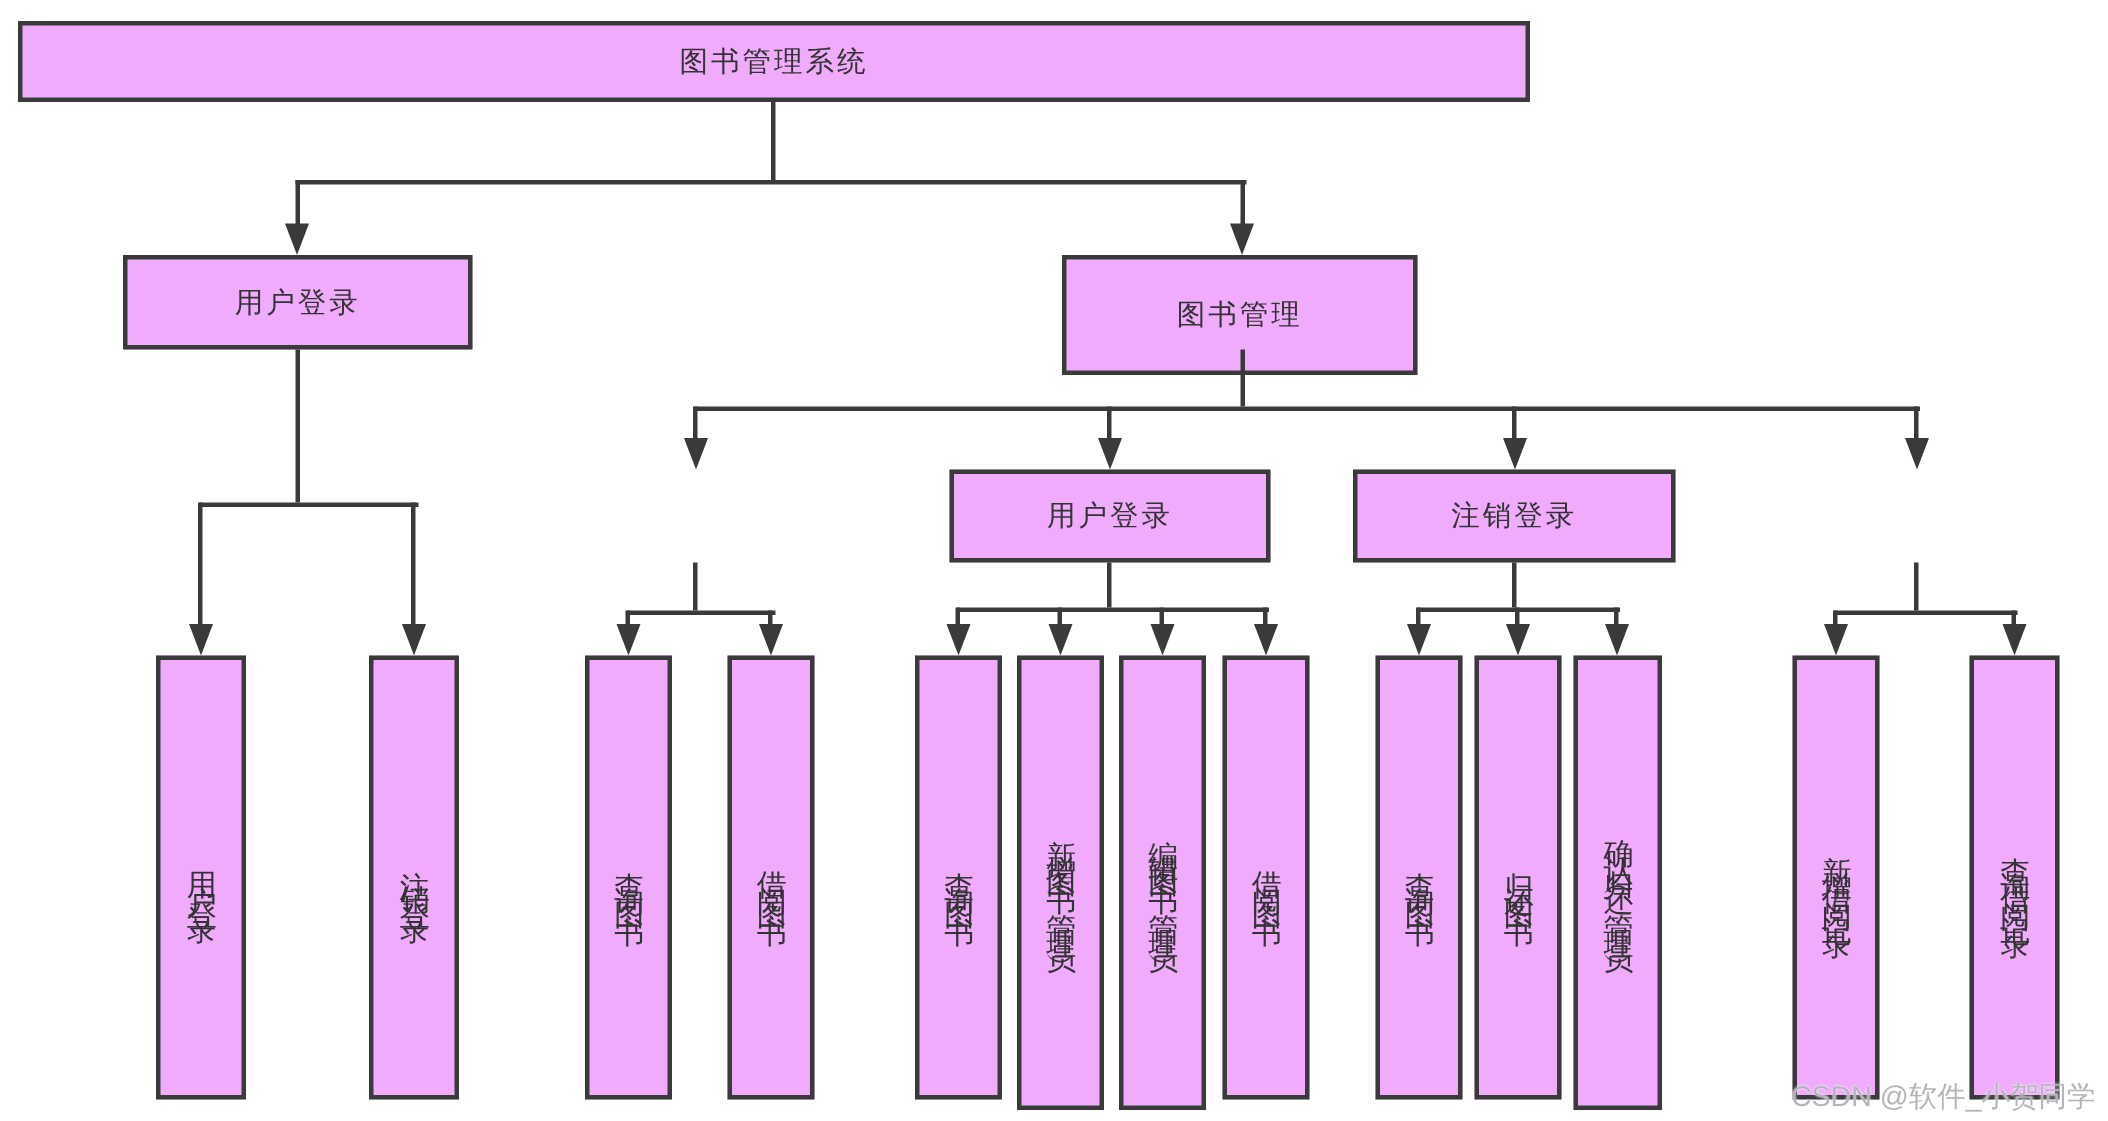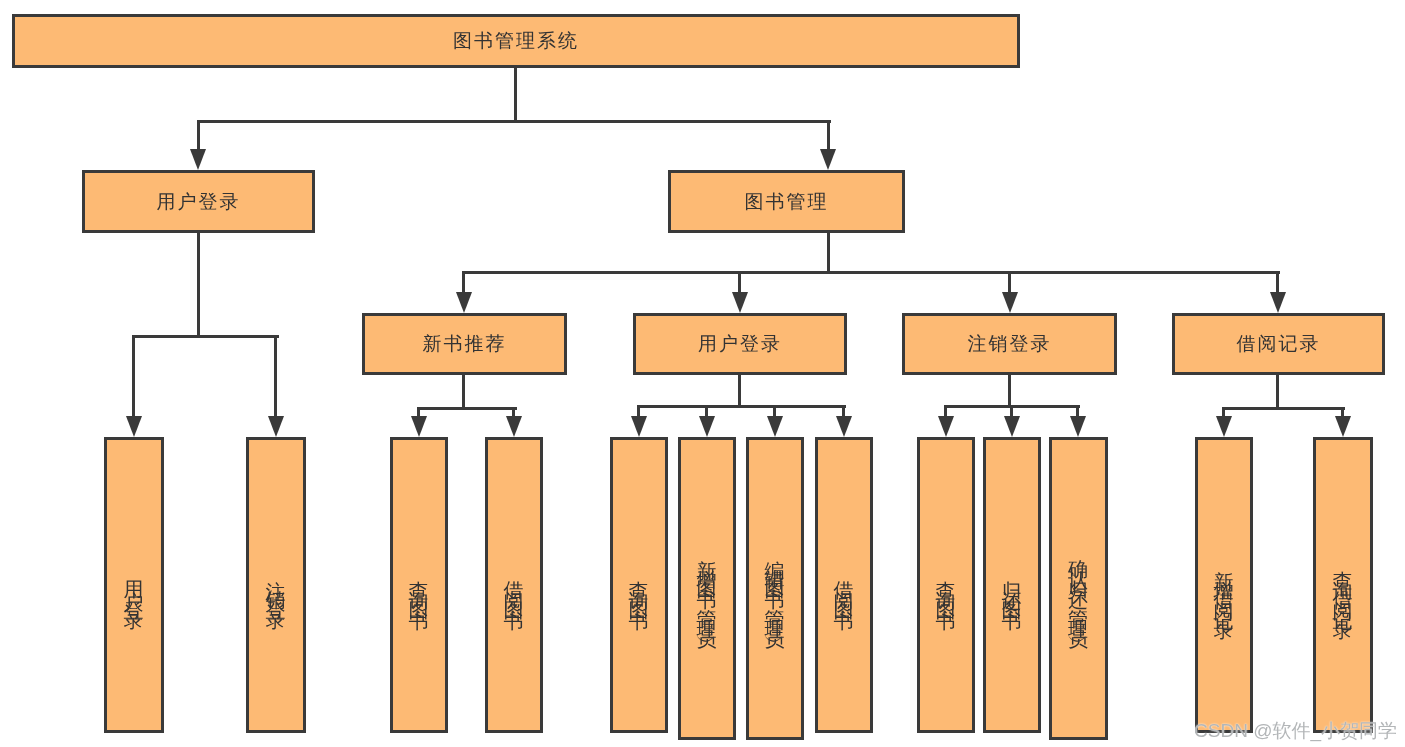--- a/index.html
+++ b/index.html
@@ -1,21 +1,21 @@
 <!DOCTYPE html>
 <html><head>
 <meta charset="utf-8">
 <style>
   html,body{margin:0;padding:0;background:#ffffff;}
   .canvas{
     position:relative;width:1405px;height:747px;background:#ffffff;
     font-family:"Liberation Sans", sans-serif;color:#333333;overflow:hidden;
   }
   .box{
-    position:absolute;background:#fdba74;border:3px solid #3a3a3a;
+    position:absolute;background:#f0abfc;border:3px solid #3a3a3a;
     display:flex;align-items:center;justify-content:center;box-sizing:border-box;
   }
   .hlabel{font-size:19px;letter-spacing:2px;color:#333333;white-space:nowrap;}
   .vtext{
     writing-mode:vertical-rl;text-orientation:mixed;
     font-size:20px;letter-spacing:10px;color:#333333;line-height:1;
   }
   .vl{position:absolute;width:3px;background:#3a3a3a;}
   .hl{position:absolute;height:3px;background:#3a3a3a;}
   .ah{
@@ -40,21 +40,21 @@
   <div class="vl" style="left:514px;top:68px;height:52px"></div>
   <div class="hl" style="left:197px;top:120px;width:634px"></div>
   <div class="vl" style="left:197px;top:120px;height:32px"></div>
   <div class="vl" style="left:827px;top:120px;height:32px"></div>
   <div class="ah" style="left:190px;top:149px"></div>
   <div class="ah" style="left:820px;top:149px"></div>
 
   <div class="box" style="left:82px;top:170px;width:233px;height:63px">
     <span class="hlabel">用户登录</span>
   </div>
-  <div class="box" style="left:668px;top:170px;width:237px;height:63px">
+  <div class="box" style="left:708px;top:170px;width:237px;height:80px">
     <span class="hlabel">图书管理</span>
   </div>
 
   <div class="vl" style="left:197px;top:233px;height:102px"></div>
   <div class="hl" style="left:133px;top:335px;width:146px"></div>
   <div class="vl" style="left:132px;top:335px;height:84px"></div>
   <div class="vl" style="left:274px;top:335px;height:84px"></div>
   <div class="ah" style="left:126px;top:416px"></div>
   <div class="ah" style="left:268px;top:416px"></div>
 
@@ -62,31 +62,25 @@
   <div class="hl" style="left:463px;top:271px;width:817px"></div>
   <div class="vl" style="left:462px;top:271px;height:24px"></div>
   <div class="vl" style="left:738px;top:271px;height:24px"></div>
   <div class="vl" style="left:1008px;top:271px;height:24px"></div>
   <div class="vl" style="left:1276px;top:271px;height:24px"></div>
   <div class="ah" style="left:456px;top:292px"></div>
   <div class="ah" style="left:732px;top:292px"></div>
   <div class="ah" style="left:1002px;top:292px"></div>
   <div class="ah" style="left:1270px;top:292px"></div>
 
-  <div class="box" style="left:362px;top:313px;width:205px;height:62px">
-    <span class="hlabel">新书推荐</span>
-  </div>
   <div class="box" style="left:633px;top:313px;width:214px;height:62px">
     <span class="hlabel">用户登录</span>
   </div>
   <div class="box" style="left:902px;top:313px;width:215px;height:62px">
     <span class="hlabel">注销登录</span>
-  </div>
-  <div class="box" style="left:1172px;top:313px;width:213px;height:62px">
-    <span class="hlabel">借阅记录</span>
   </div>
 
   <div class="vl" style="left:462px;top:375px;height:32px"></div>
   <div class="hl" style="left:418px;top:407px;width:99px"></div>
   <div class="vl" style="left:417px;top:407px;height:12px"></div>
   <div class="vl" style="left:512px;top:407px;height:12px"></div>
   <div class="ah" style="left:411px;top:416px"></div>
   <div class="ah" style="left:506px;top:416px"></div>
 
   <div class="vl" style="left:738px;top:375px;height:30px"></div>

